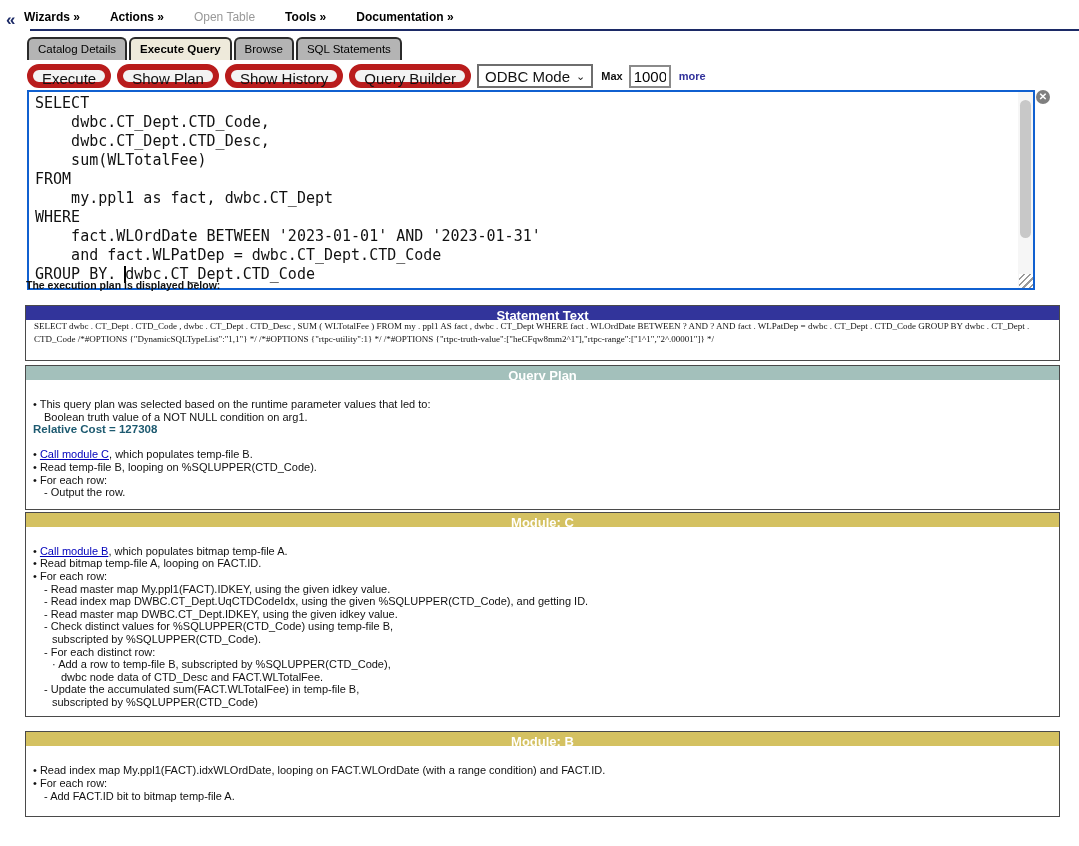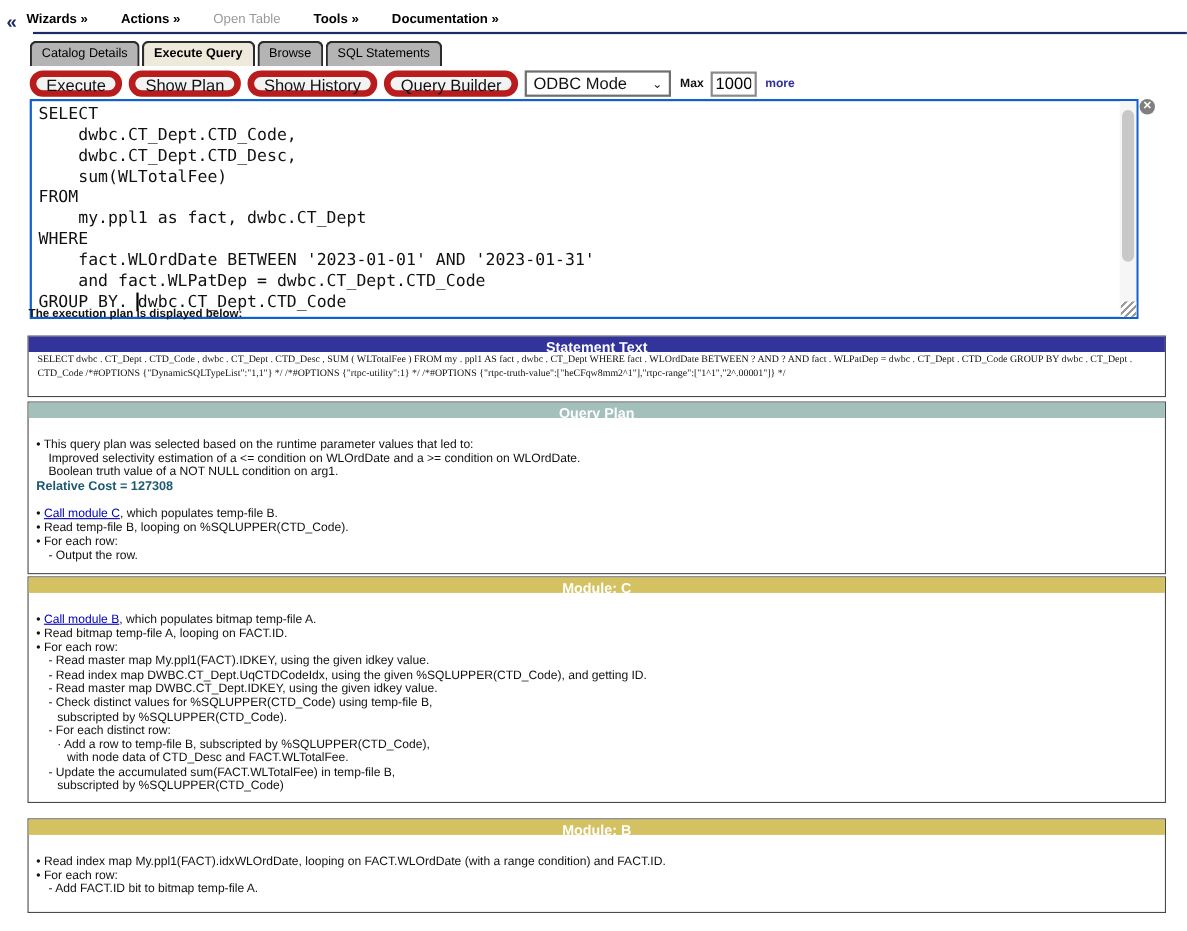--- a/index.html
+++ b/index.html
@@ -23,21 +23,21 @@
     background:#b4b4b4; border:2px solid #2b2b2b; border-bottom:none;
     border-radius:6px 6px 0 0; cursor:pointer; color:#000; }
   .tab.active { background:var(--active-tab-bg,#eeeadb); font-weight:bold; }
 
   
   .toolbar { position:absolute; top:64px; left:27px; display:flex; align-items:center; gap:6px; }
   .btn { height:24px; padding:0 9px; font-size:15px; background:#f3f3f3;
     border:6px solid #b91c1c; border-radius:12px; color:#111; cursor:pointer;
     font-family:"Liberation Sans",sans-serif; }
   .selectbox { height:24px; padding:0 6px; font-size:15px; background:#fff;
-    border:2px solid #6e6e6e; display:flex; align-items:center; gap:23px; cursor:pointer; }
+    border:2px solid #6e6e6e; display:flex; align-items:center; gap:6px; cursor:pointer; }
   .selectbox .chev { font-size:11px; color:#222; }
   .maxlabel { font-size:11px; font-weight:bold; margin-left:2px; }
   .maxinput { width:42px; height:23px; border:2px solid #8a8a8a; font-size:15px;
     padding:0 3px; font-family:"Liberation Sans",sans-serif; }
   .morelink { font-size:11px; font-weight:bold; color:var(--more-link-color,#31319b);
     cursor:pointer; margin-left:2px; }
 
   
   .editor-wrap { position:absolute; top:90px; left:27px; width:1008px; height:200px; }
   .sql-editor { position:absolute; inset:0; border:2px solid var(--editor-border,#1060d0);
@@ -143,21 +143,20 @@
 
     <div class="section" style="margin-bottom:4px;">
       <div class="sec-header hdr-statement">Statement Text</div>
       <div class="stmt-content">SELECT dwbc . CT_Dept . CTD_Code , dwbc . CT_Dept . CTD_Desc , SUM ( WLTotalFee ) FROM my . ppl1 AS fact , dwbc . CT_Dept WHERE fact . WLOrdDate BETWEEN ? AND ? AND fact . WLPatDep = dwbc . CT_Dept . CTD_Code GROUP BY dwbc . CT_Dept . CTD_Code /*#OPTIONS {"DynamicSQLTypeList":"1,1"} */ /*#OPTIONS {"rtpc-utility":1} */ /*#OPTIONS {"rtpc-truth-value":["heCFqw8mm2^1"],"rtpc-range":["1^1","2^.00001"]} */</div>
     </div>
 
     <div class="section" style="margin-bottom:2px;">
       <div class="sec-header hdr-queryplan">Query Plan</div>
       <div class="lines" style="padding-bottom:10px;">
           <div class="plan-line i0"><span class="marker">• </span>This query plan was selected based on the runtime parameter values that led to:</div>
-          <div class="plan-line i1">Improved selectivity estimation of a &lt;= condition on WLOrdDate and a &gt;= condition on WLOrdDate.</div>
           <div class="plan-line i1">Boolean truth value of a NOT NULL condition on arg1.</div>
           <div class="plan-line i0 cost-line">Relative Cost = 127308</div>
           <div class="plan-line i0">&nbsp;</div>
           <div class="plan-line i0"><span class="marker">• </span><a class="plan-link">Call module C</a>, which populates temp-file B.</div>
           <div class="plan-line i0"><span class="marker">• </span>Read temp-file B, looping on %SQLUPPER(CTD_Code).</div>
           <div class="plan-line i0"><span class="marker">• </span>For each row:</div>
           <div class="plan-line i1"><span class="marker">- </span>Output the row.</div>
         </div>
     </div>
 
@@ -167,21 +166,21 @@
           <div class="plan-line i0"><span class="marker">• </span><a class="plan-link">Call module B</a>, which populates bitmap temp-file A.</div>
           <div class="plan-line i0"><span class="marker">• </span>Read bitmap temp-file A, looping on FACT.ID.</div>
           <div class="plan-line i0"><span class="marker">• </span>For each row:</div>
           <div class="plan-line i1"><span class="marker">- </span>Read master map My.ppl1(FACT).IDKEY, using the given idkey value.</div>
           <div class="plan-line i1"><span class="marker">- </span>Read index map DWBC.CT_Dept.UqCTDCodeIdx, using the given %SQLUPPER(CTD_Code), and getting ID.</div>
           <div class="plan-line i1"><span class="marker">- </span>Read master map DWBC.CT_Dept.IDKEY, using the given idkey value.</div>
           <div class="plan-line i1"><span class="marker">- </span>Check distinct values for %SQLUPPER(CTD_Code) using temp-file B,</div>
           <div class="plan-line i2">subscripted by %SQLUPPER(CTD_Code).</div>
           <div class="plan-line i1"><span class="marker">- </span>For each distinct row:</div>
           <div class="plan-line i2"><span class="marker">· </span>Add a row to temp-file B, subscripted by %SQLUPPER(CTD_Code),</div>
-          <div class="plan-line i3">with node data of CTD_Desc and FACT.WLTotalFee.</div>
+          <div class="plan-line i3">dwbc node data of CTD_Desc and FACT.WLTotalFee.</div>
           <div class="plan-line i1"><span class="marker">- </span>Update the accumulated sum(FACT.WLTotalFee) in temp-file B,</div>
           <div class="plan-line i2">subscripted by %SQLUPPER(CTD_Code)</div>
         </div>
     </div>
 
     <div class="section">
       <div class="sec-header hdr-module">Module: B</div>
       <div class="lines" style="padding-bottom:14px;">
           <div class="plan-line i0"><span class="marker">• </span>Read index map My.ppl1(FACT).idxWLOrdDate, looping on FACT.WLOrdDate (with a range condition) and FACT.ID.</div>
           <div class="plan-line i0"><span class="marker">• </span>For each row:</div>

